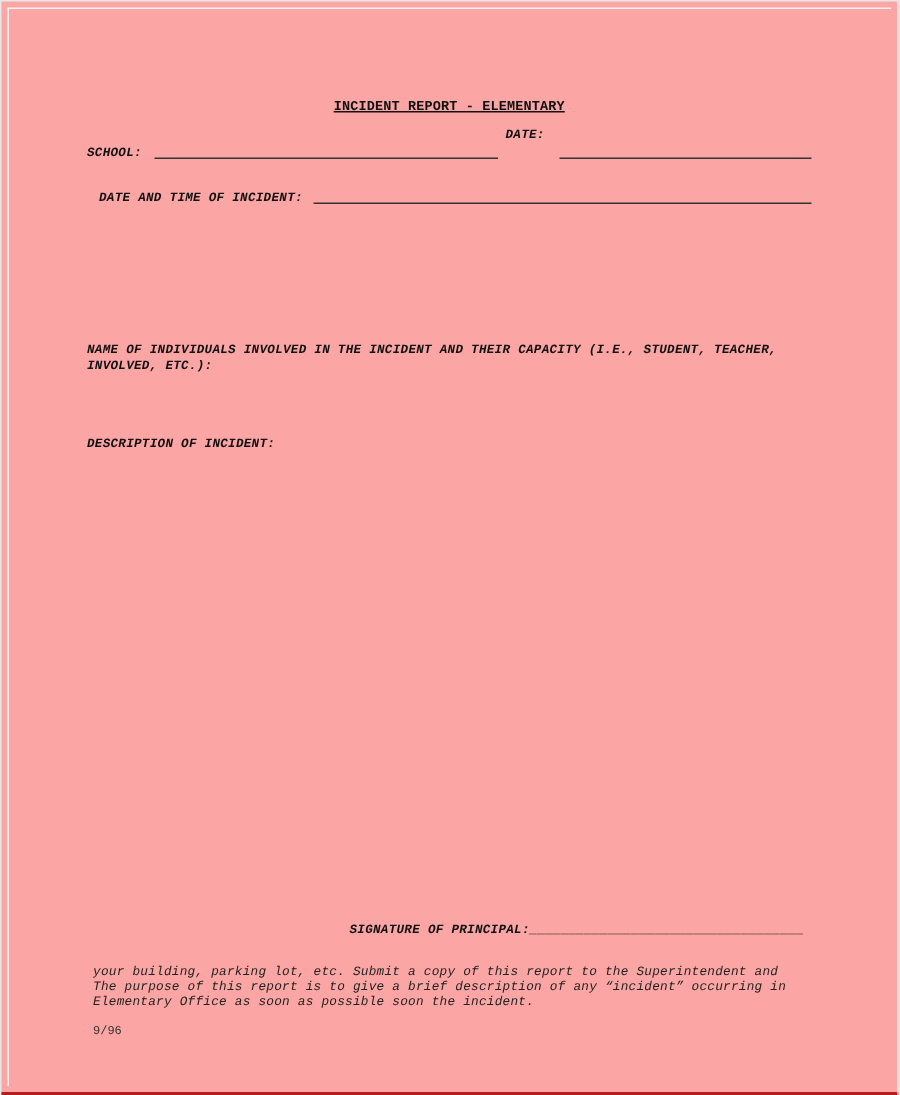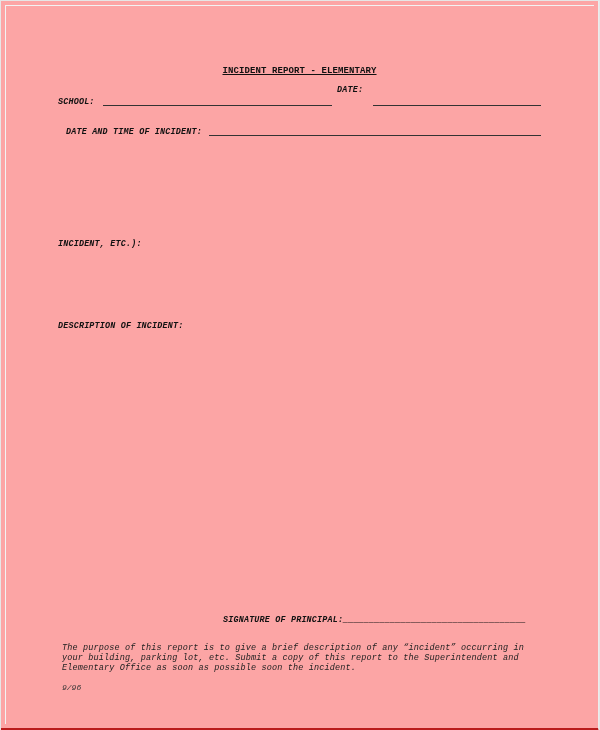--- a/index.html
+++ b/index.html
@@ -25,47 +25,48 @@
     white-space: nowrap; letter-spacing: 0.2px;
   }
   .line {
     position: absolute; height: 0; border-bottom: 1px solid #333;
   }
   .para {
     position: absolute; left: 61px; top: 642px; width: 495px;
     font-size: 8.5px; font-style: italic; color: #222; line-height: 10px; letter-spacing: 0.15px;
   }
   .code {
-    position: absolute; left: 61px; top: 682px; font-size: 8px; color: #333; font-style: italic;
+    position: absolute; left: 61px; top: 682px; font-size: 8px; color: #333;
   }
 </style>
 </head>
 <body>
 
 <div class="page">
   <div class="inner-edge"></div>
 
   <div class="title"><span>INCIDENT REPORT - ELEMENTARY</span></div>
 
   <div class="label" style="left:57px; top:96px;">SCHOOL:</div>
   <div class="line" style="left:102px; top:104px; width:229px;"></div>
 
   <div class="label" style="left:336px; top:84px;">DATE:</div>
   <div class="line" style="left:372px; top:104px; width:168px;"></div>
 
   <div class="label" style="left:53px; top:126px;margin-left:12px;">DATE AND TIME OF INCIDENT:</div>
   <div class="line" style="left:208px; top:134px; width:332px;"></div>
 
 
-  <div class="label" style="left:57px; top:238px;">INCIDENT, ETC.):</div>
+  <div class="label" style="left:57px; top:227px;">NAME OF INDIVIDUALS INVOLVED IN THE INCIDENT AND THEIR CAPACITY (I.E., STUDENT, TEACHER,</div>
+  <div class="label" style="left:57px; top:238px;">INVOLVED, ETC.):</div>
 
-  <div class="label" style="left:57px; top:320px;">DESCRIPTION OF INCIDENT:</div>
+  <div class="label" style="left:57px; top:290px;">DESCRIPTION OF INCIDENT:</div>
 
-  <div class="label" style="left:222px; top:614px;text-align:center;">SIGNATURE OF PRINCIPAL:___________________________________</div>
+  <div class="label" style="left:232px; top:614px;text-align:center;">SIGNATURE OF PRINCIPAL:___________________________________</div>
 
   <div class="para">
+    <div>your building, parking lot, etc.  Submit a copy of this report to the Superintendent and</div>
     <div>The purpose of this report is to give a brief description of any “incident” occurring in</div>
-    <div>your building, parking lot, etc.  Submit a copy of this report to the Superintendent and</div>
     <div>Elementary Office as soon as possible soon the incident.</div>
   </div>
 
   <div class="code">9/96</div>
 </div>
 
 </body></html>

